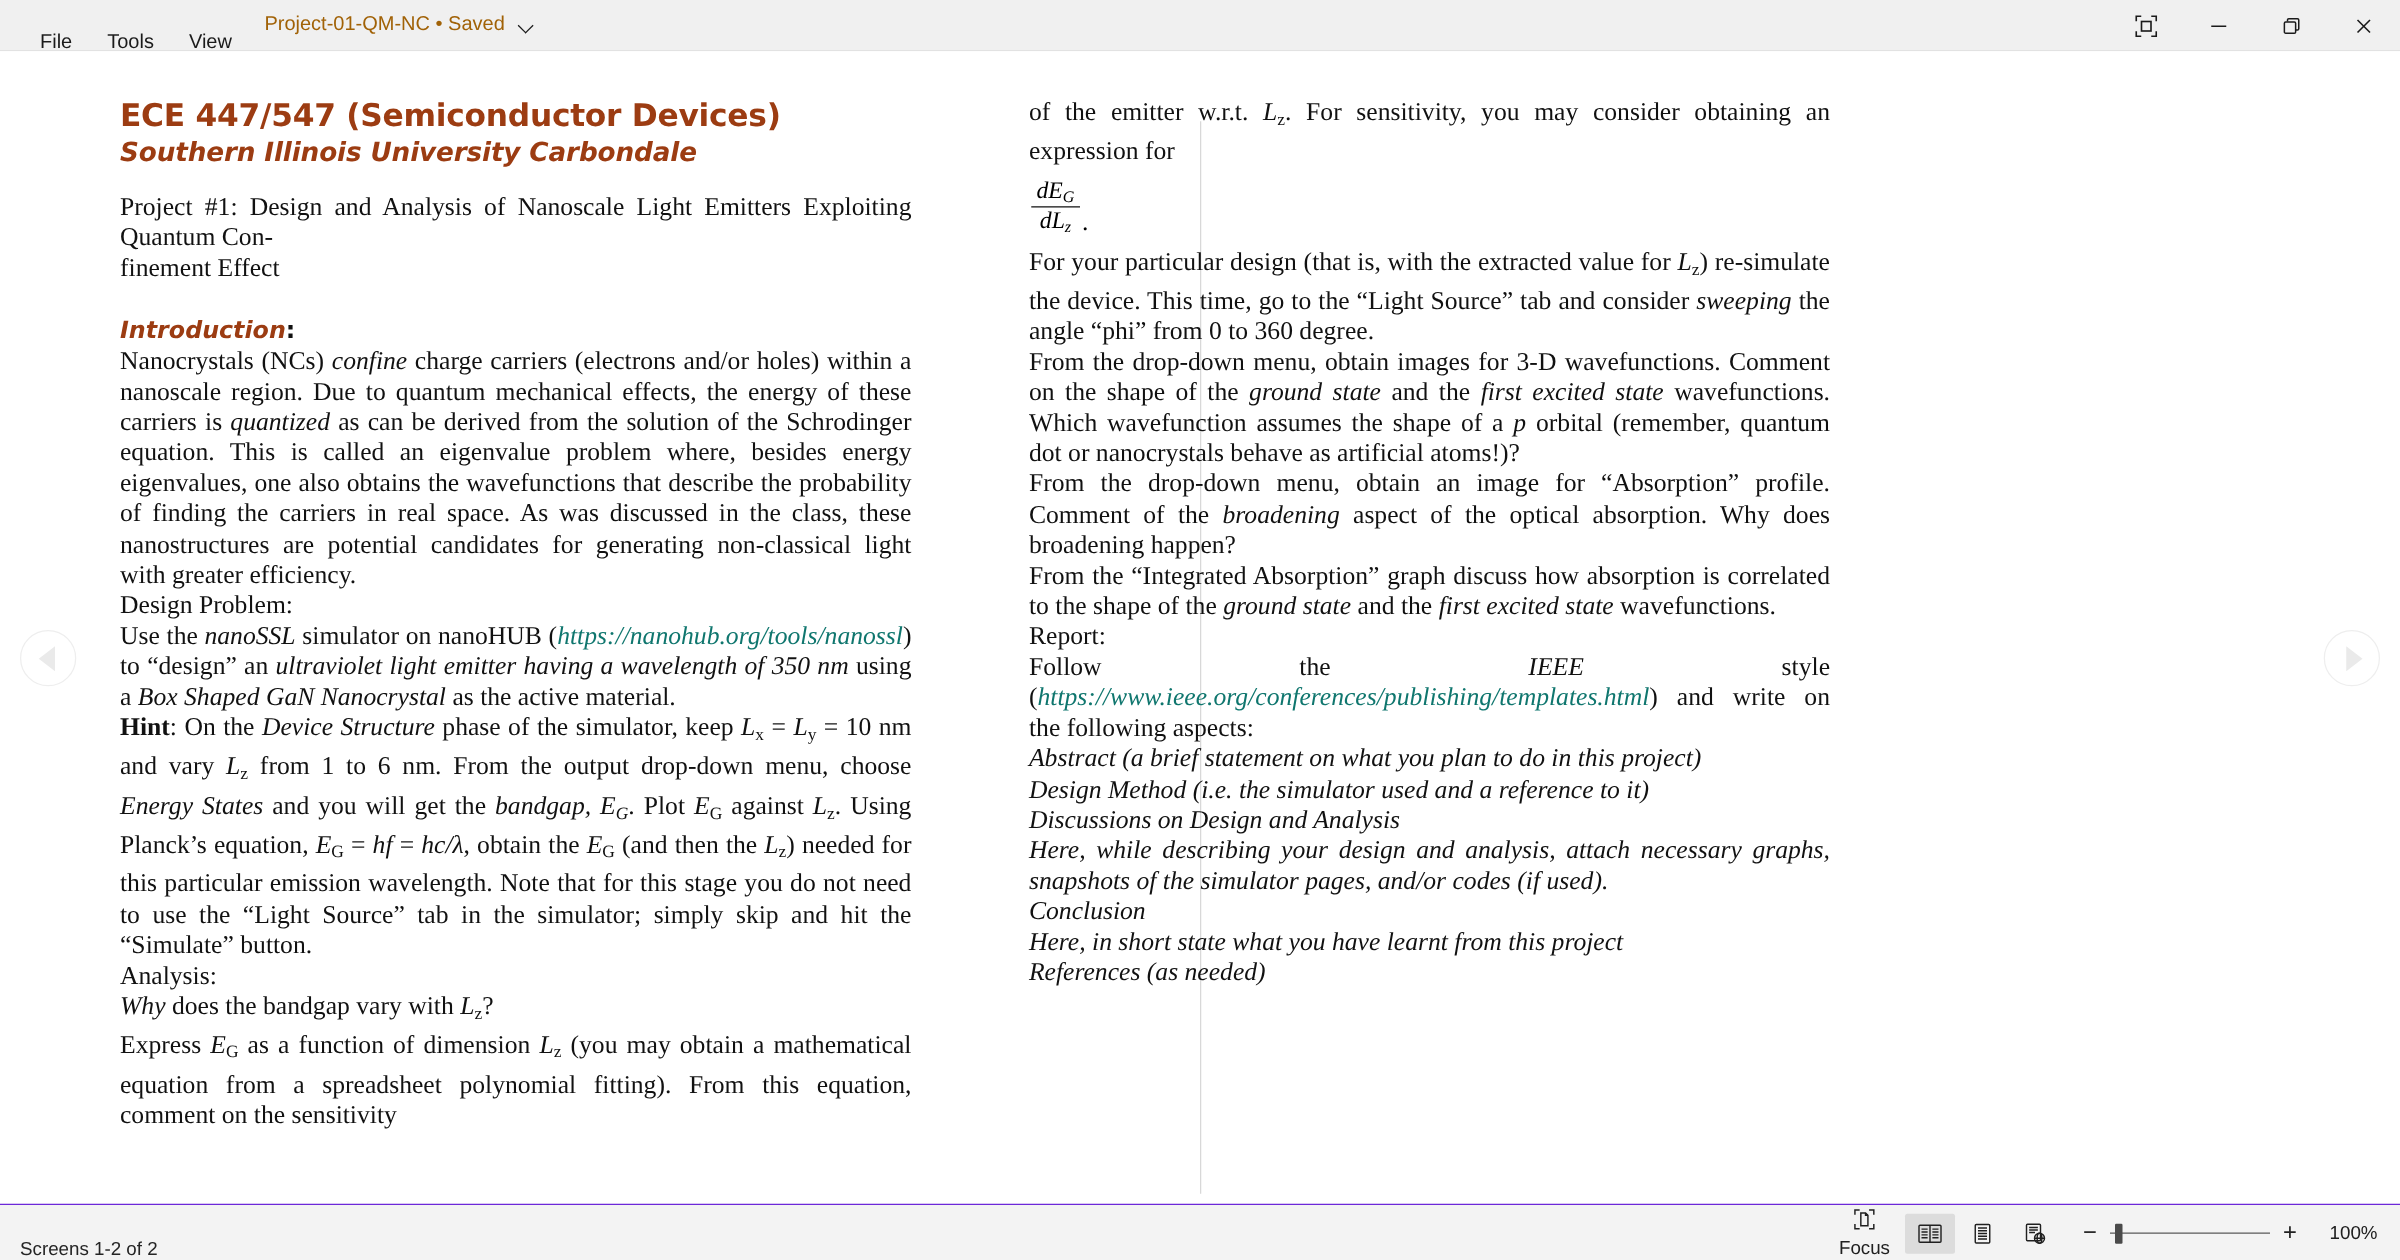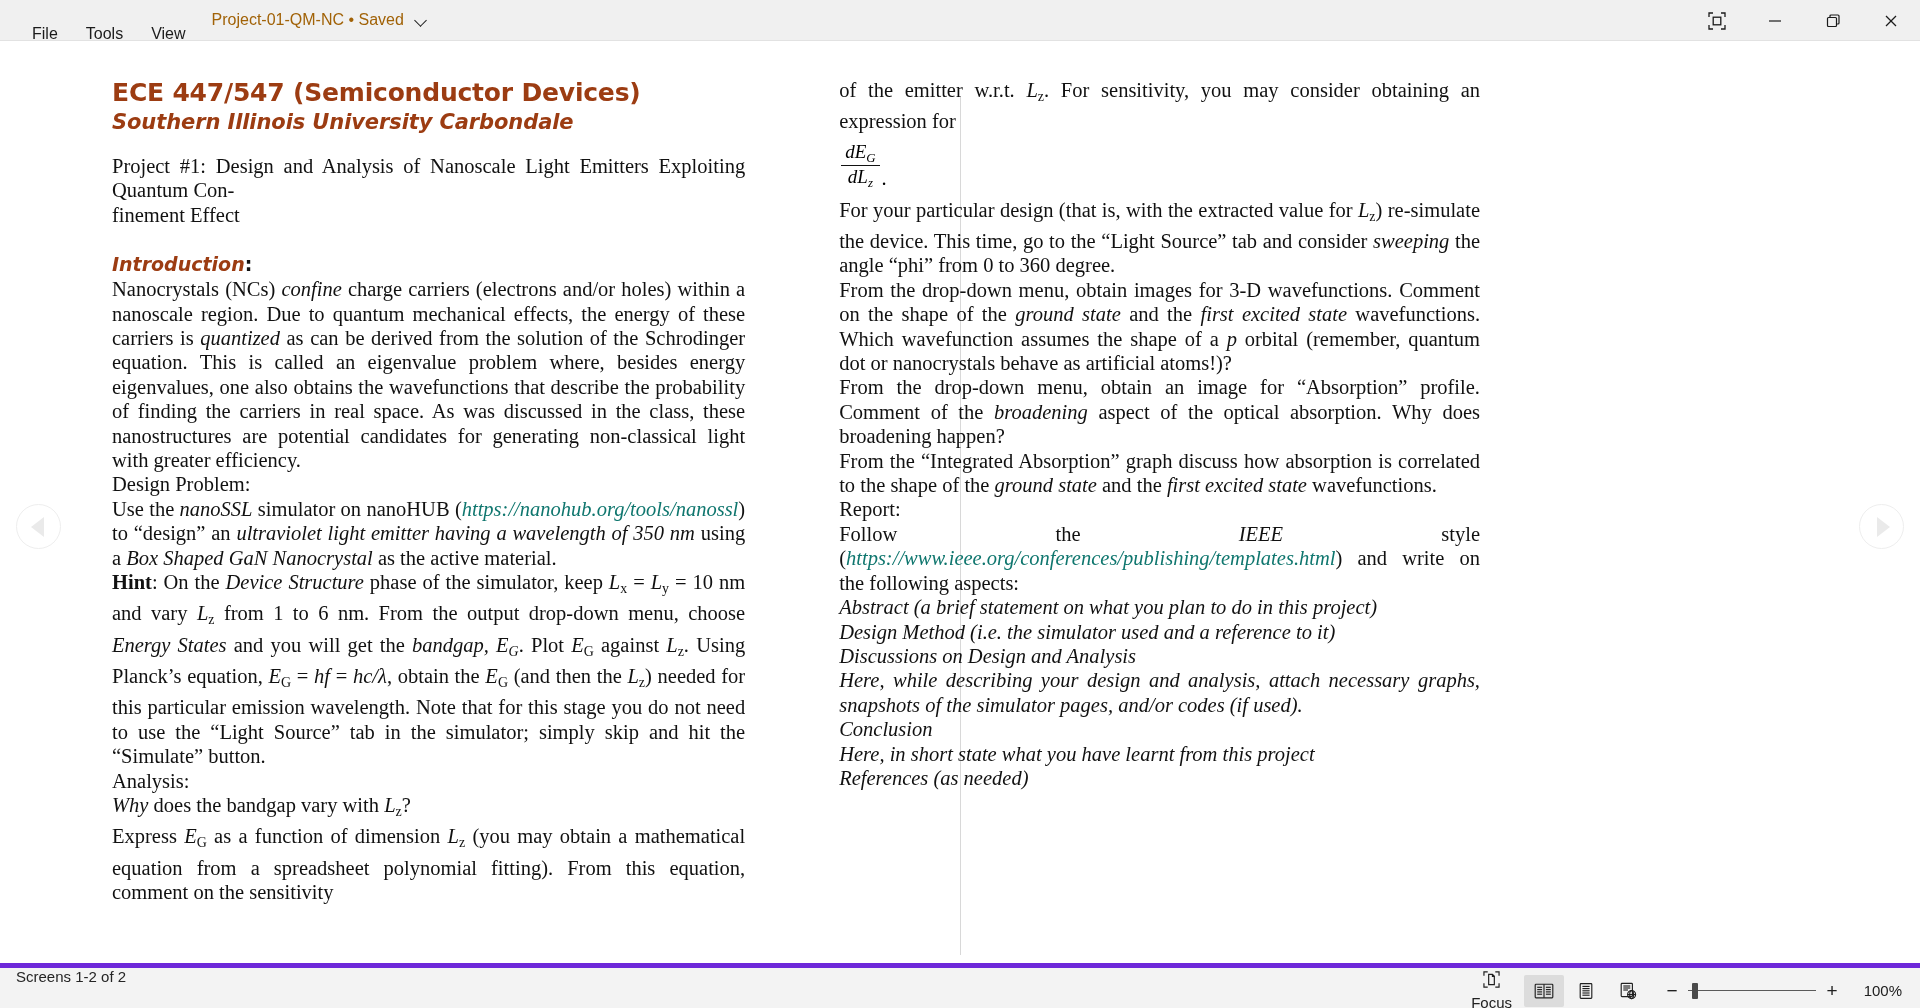--- a/index.html
+++ b/index.html
@@ -49,21 +49,21 @@
     cursor: default;
   }
 
   
   .doc-area {
     position: absolute; top: 41px; left: 0;
     width: 1920px; height: 922px; background: #ffffff;
     overflow: hidden;
   }
   .columns {
-    position: absolute; top: 0; left: 16px;
+    position: absolute; top: 0; left: 0;
     width: 1560px; height: 922px;
     display: flex;
   }
   .col {
     width: 960px; height: 922px;
     padding: 37px 42px 0 96px;
     position: relative;
   }
   .col.right { padding: 37px 96px 0 32px; margin-left: 20px; }
   .divider {
@@ -136,22 +136,22 @@
     border-bottom: 10px solid transparent;
   }
   .tri.left { border-right: 13px solid #eaeaea; margin-right: 3px; }
   .tri.right { border-left: 13px solid #eaeaea; margin-left: 3px; }
 
   
   .statusbar {
     position: absolute; left: 0; top: 963px;
     width: 1920px; height: 45px;
     background: #f3f3f3;
-    border-top: 5px solid #6d28d9;
-    display: flex; align-items: flex-start;
+    border-top: 1px solid #6d28d9;
+    display: flex; align-items: flex-end;
   }
   .status-left { font-size: 15px; color: #252525; margin-left: 16px; }
   .status-right {
     position: absolute; right: 18px; top: 0; height: 45px;
     display: flex; align-items: center; gap: 2px;
   }
   .focus-btn {
     display: flex; align-items: center; gap: 6px;
     font-size: 15px; color: #202020;
     padding: 5px 10px; cursor: default; flex-direction: column;

